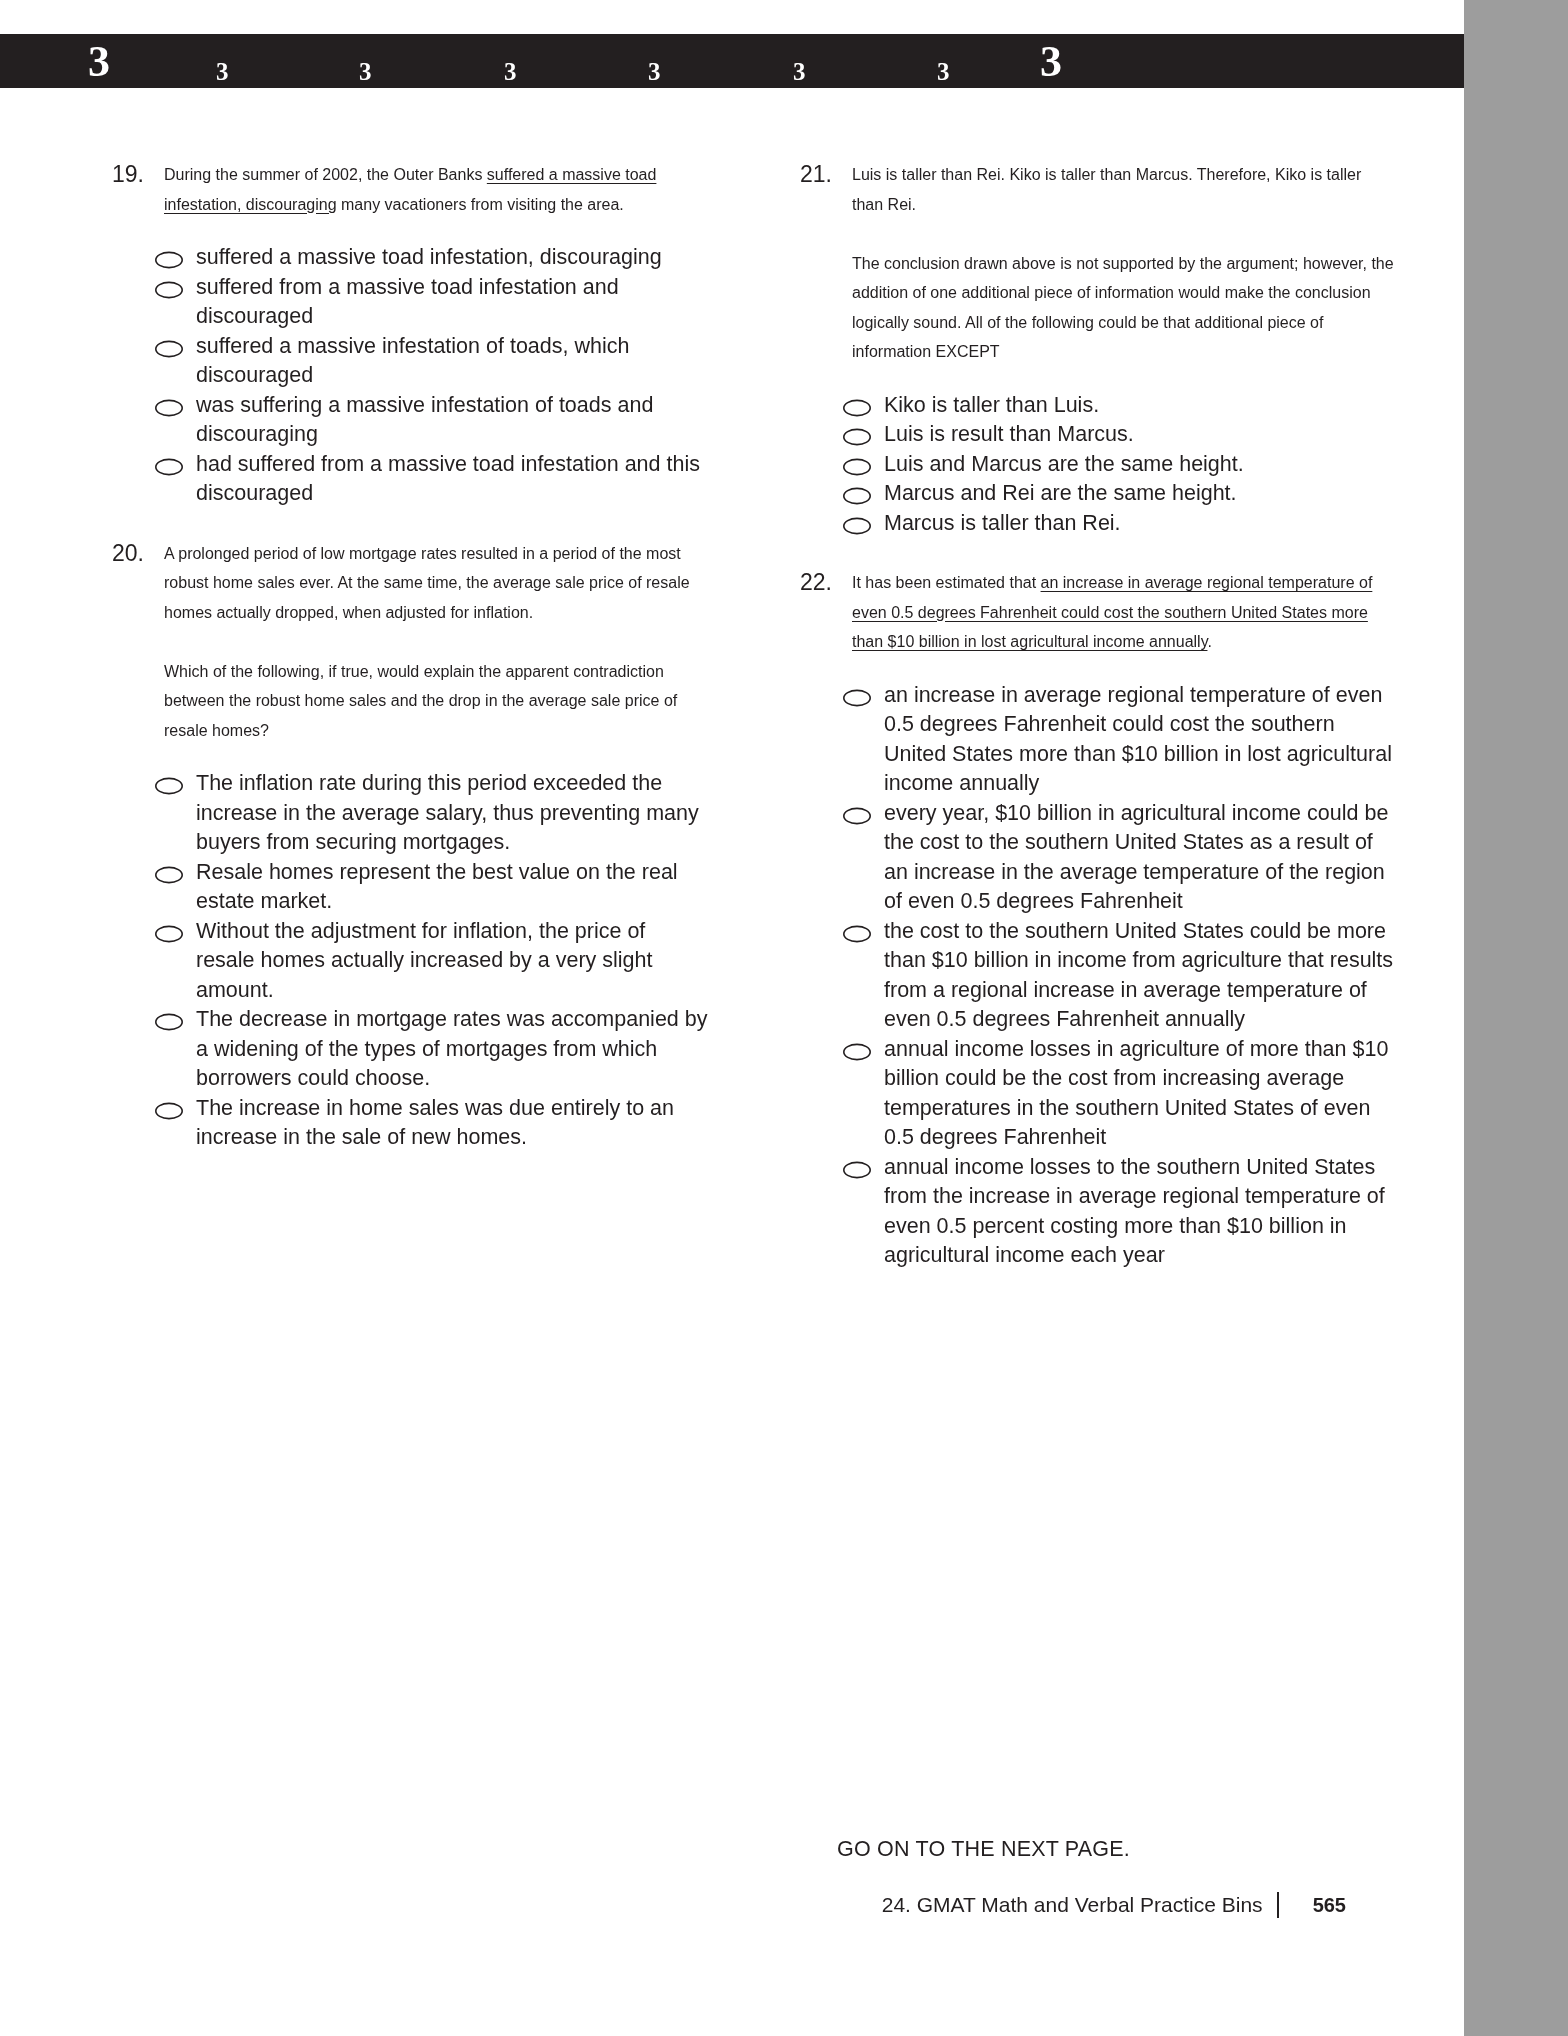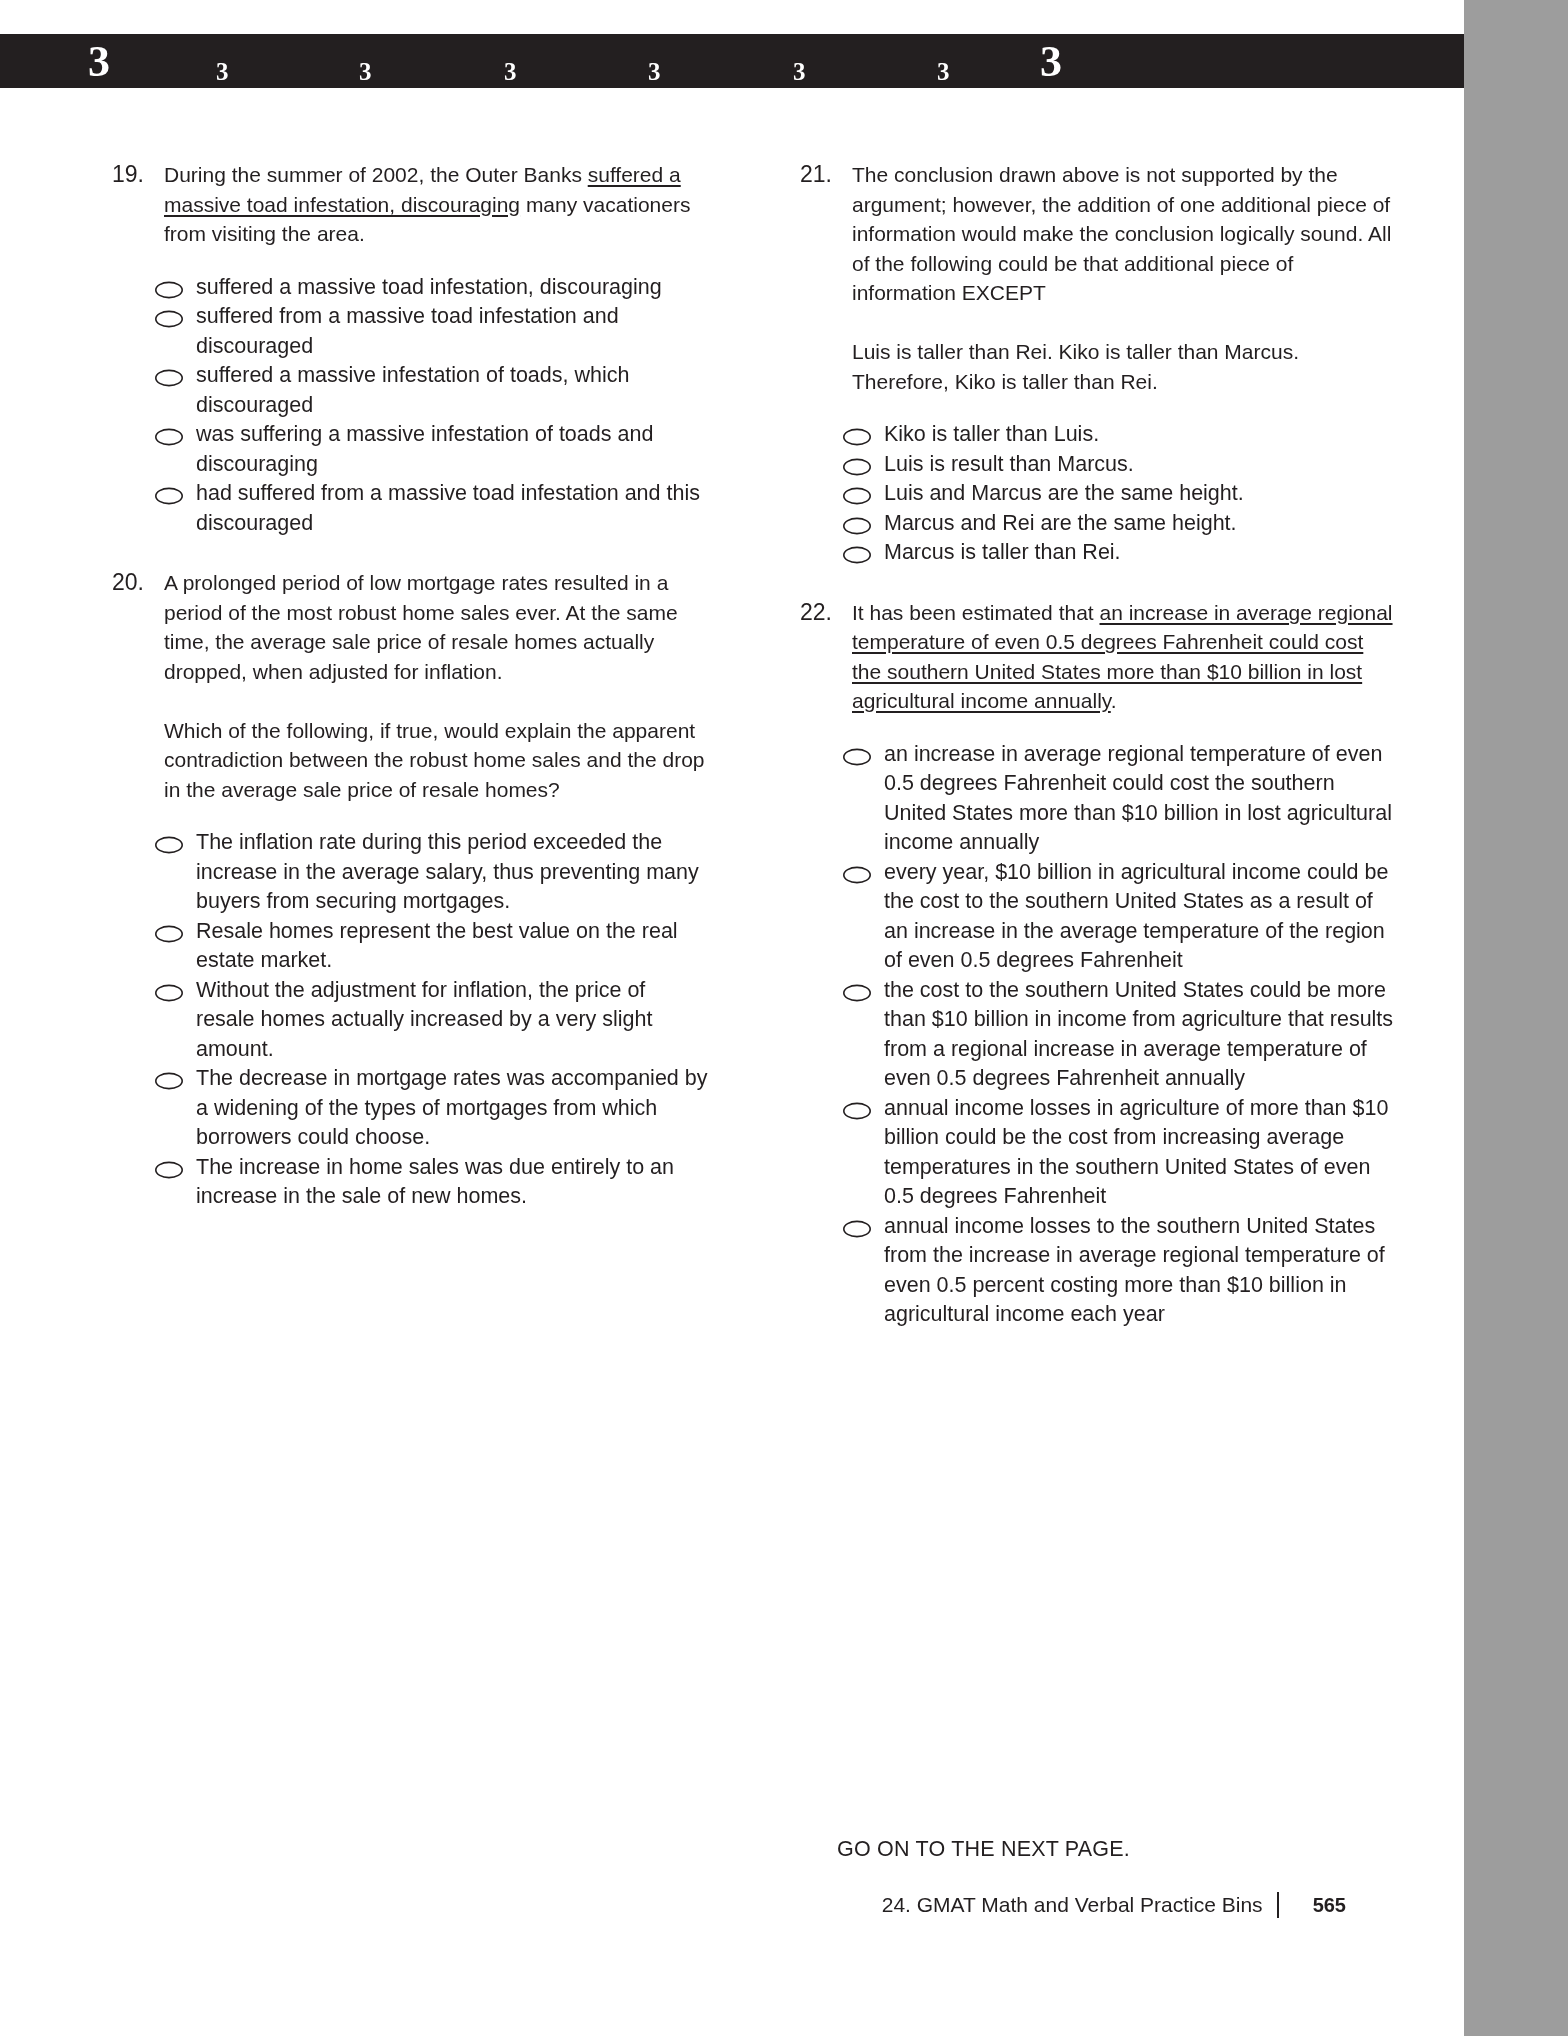--- a/index.html
+++ b/index.html
@@ -74,21 +74,21 @@
     flex: 0 0 56px;
     font-size: 23px;
     line-height: 29.5px;
     color: #231f20;
     text-align: left;
     padding-left: 4px;
     box-sizing: border-box;
   }
   .q-body {
     flex: 1;
-    font-size: 21px;
+    font-size: 16px;
     line-height: 29.5px;
     color: #231f20;
   }
   .q-body p {
     margin: 0;
   }
   .q-body p + p {
     margin-top: 29.5px;
   }
   u.stem {
@@ -286,22 +286,22 @@
               <div class="choice-text">The increase in home sales was due entirely to an increase in the sale of new homes.</div>
             </div>
           </div>
         </div>
       </div>
     <div class="col col-right">
         <div class="q">
           <div class="q-head">
             <div class="q-num">21.</div>
             <div class="q-body">
+              <p><span>Luis is taller than Rei. Kiko is taller than Marcus. Therefore, Kiko is taller than Rei.</span></p>
               <p>The conclusion drawn above is not supported by the argument; however, the addition of one additional piece of information would make the conclusion logically sound. All of the following could be that additional piece of information EXCEPT</p>
-              <p><span>Luis is taller than Rei. Kiko is taller than Marcus. Therefore, Kiko is taller than Rei.</span></p>
             </div>
           </div>
           <div class="choices">
             <div class="choice">
               <div class="bubble">
                 <svg width="30" height="18" viewBox="0 0 30 18">
                   <ellipse cx="15" cy="9" rx="13.2" ry="7.6" fill="none" stroke="#231f20" stroke-width="1.6"></ellipse>
                 </svg>
               </div>
               <div class="choice-text">Kiko is taller than Luis.</div>

